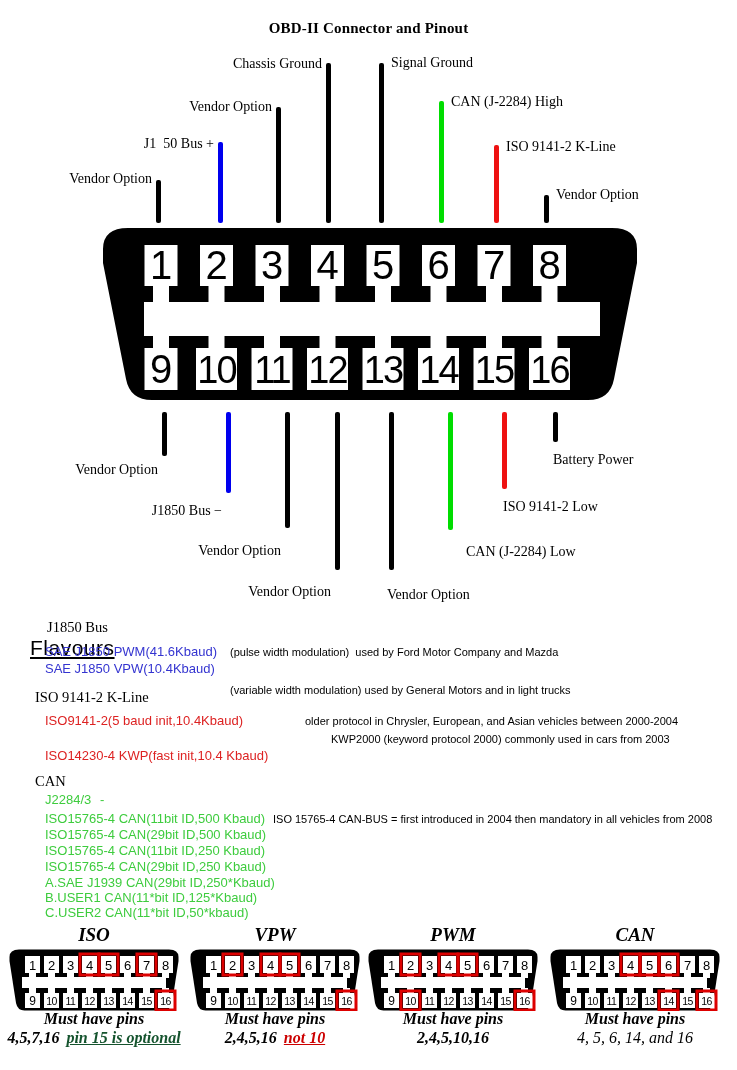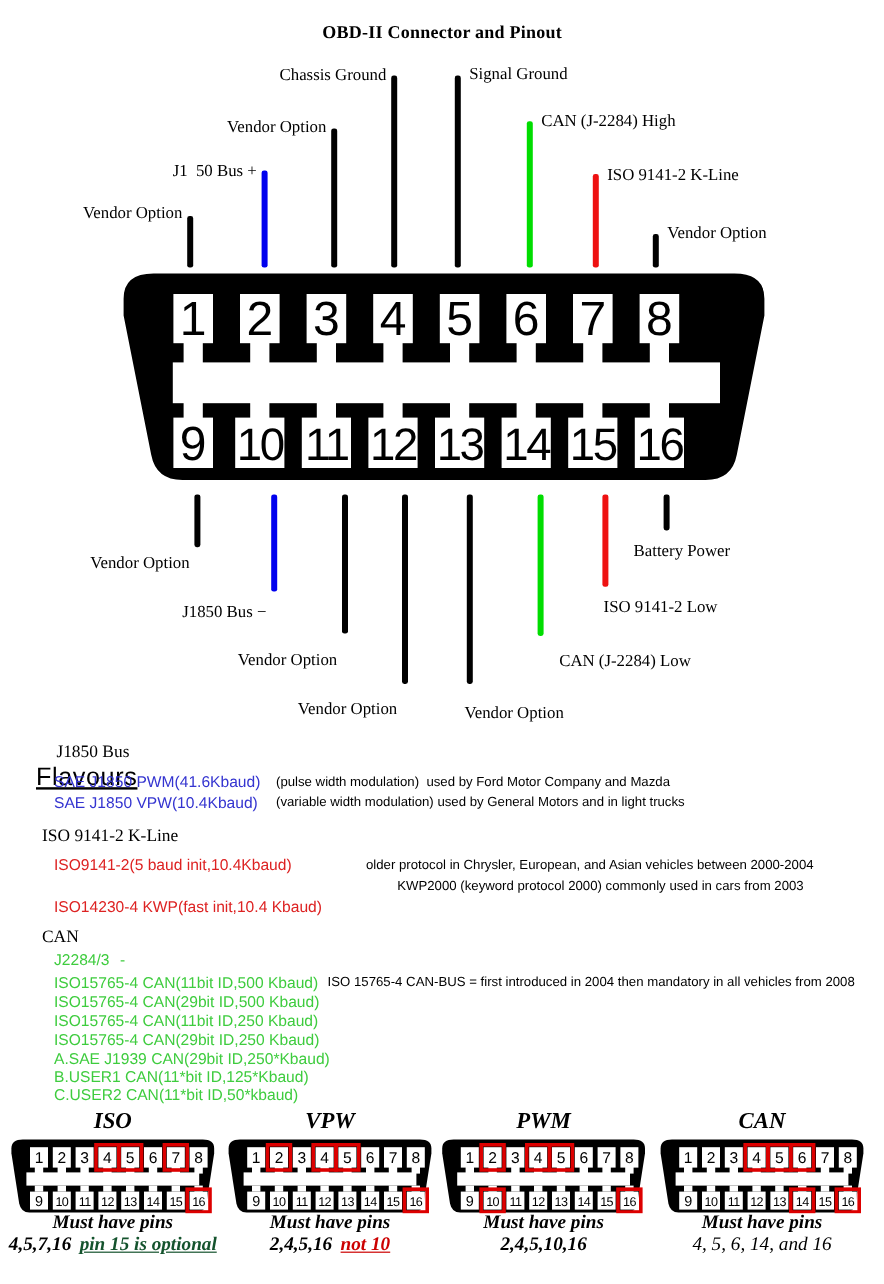--- a/index.html
+++ b/index.html
@@ -60,21 +60,21 @@
       <div class="pin-label" style="top: 543px; right: 456px;">Vendor Option</div>
       <div class="pin-line" style="left: 334.5px; top: 412px; height: 158px; background: rgb(0, 0, 0);"></div>
       <div class="pin-label" style="top: 584px; right: 406px;">Vendor Option</div>
       <div class="pin-line" style="left: 388.5px; top: 412px; height: 158px; background: rgb(0, 0, 0);"></div>
       <div class="pin-label" style="top: 587px; left: 387px;">Vendor Option</div>
       <div class="pin-line" style="left: 447.5px; top: 412px; height: 118px; background: rgb(0, 221, 0);"></div>
       <div class="pin-label" style="top: 544px; left: 466px;">CAN (J-2284) Low</div>
       <div class="pin-line" style="left: 501.5px; top: 412px; height: 77px; background: rgb(238, 17, 17);"></div>
       <div class="pin-label" style="top: 499px; left: 503px;">ISO 9141-2 Low</div>
       <div class="pin-line" style="left: 552.5px; top: 412px; height: 30px; background: rgb(0, 0, 0);"></div>
-      <div class="pin-label" style="top: 452px; left: 528px;">Battery Power</div>
+      <div class="pin-label" style="top: 452px; left: 553px;">Battery Power</div>
     </div>
 
   <svg id="main-connector" style="left:100px;top:227px" width="540" height="175" viewBox="0 0 540 175">
       <path d="M 28 1 L 512 1 Q 537 1 537 22 L 537 36 L 514 152 Q 510 173 488 173 L 52 173 Q 30 173 26 152 L 3 36 L 3 22 Q 3 1 28 1 Z" fill="#000"></path>
       <rect x="44" y="75" width="456" height="34" fill="#fff"></rect>
       <rect x="53" y="58" width="16" height="18" fill="#fff"></rect>
       <rect x="44.5" y="18" width="33" height="41" fill="#fff"></rect>
       <text x="61" y="52" text-anchor="middle" font-size="40" fill="#000">1</text>
       <rect x="108.5" y="58" width="16" height="18" fill="#fff"></rect>
       <rect x="100" y="18" width="33" height="41" fill="#fff"></rect>
@@ -125,21 +125,21 @@
 
   <div class="flavours-heading">Flavours</div>
   <div id="flavour-container">
       <div class="fsection-heading" style="top: 619px; margin-left: 12px;">J1850 Bus</div>
       <div class="frow" style="top: 644px;">
         <span class="flabel" style="color: rgb(52, 52, 208);">SAE J1850 PWM(41.6Kbaud)</span>
         <span class="fdesc" style="left: 230px;">(pulse width modulation)&nbsp; used by Ford Motor Company and Mazda</span>
       </div>
       <div class="frow" style="top: 661px;">
         <span class="flabel" style="color: rgb(52, 52, 208);">SAE J1850 VPW(10.4Kbaud)</span>
-        <span class="fdesc" style="left: 230px;">(variable width modulation) used by General Motors and in light trucks</span>
+        <span class="fdesc" style="left: 230px; margin-top: 21px;">(variable width modulation) used by General Motors and in light trucks</span>
       </div>
       <div class="fsection-heading" style="top: 689px;">ISO 9141-2 K-Line</div>
       <div class="frow" style="top: 713px;">
         <span class="flabel" style="color: rgb(221, 34, 34);">ISO9141-2(5 baud init,10.4Kbaud)</span>
         <span class="fdesc" style="left: 305px;">older protocol in Chrysler, European, and Asian vehicles between 2000-2004</span>
       </div>
       <div class="frow" style="top: 731px;">
         <span class="fdesc" style="left: 305px; margin-left: 26px;">KWP2000 (keyword protocol 2000) commonly used in cars from 2003</span>
       </div>
       <div class="frow" style="top: 748px;">

